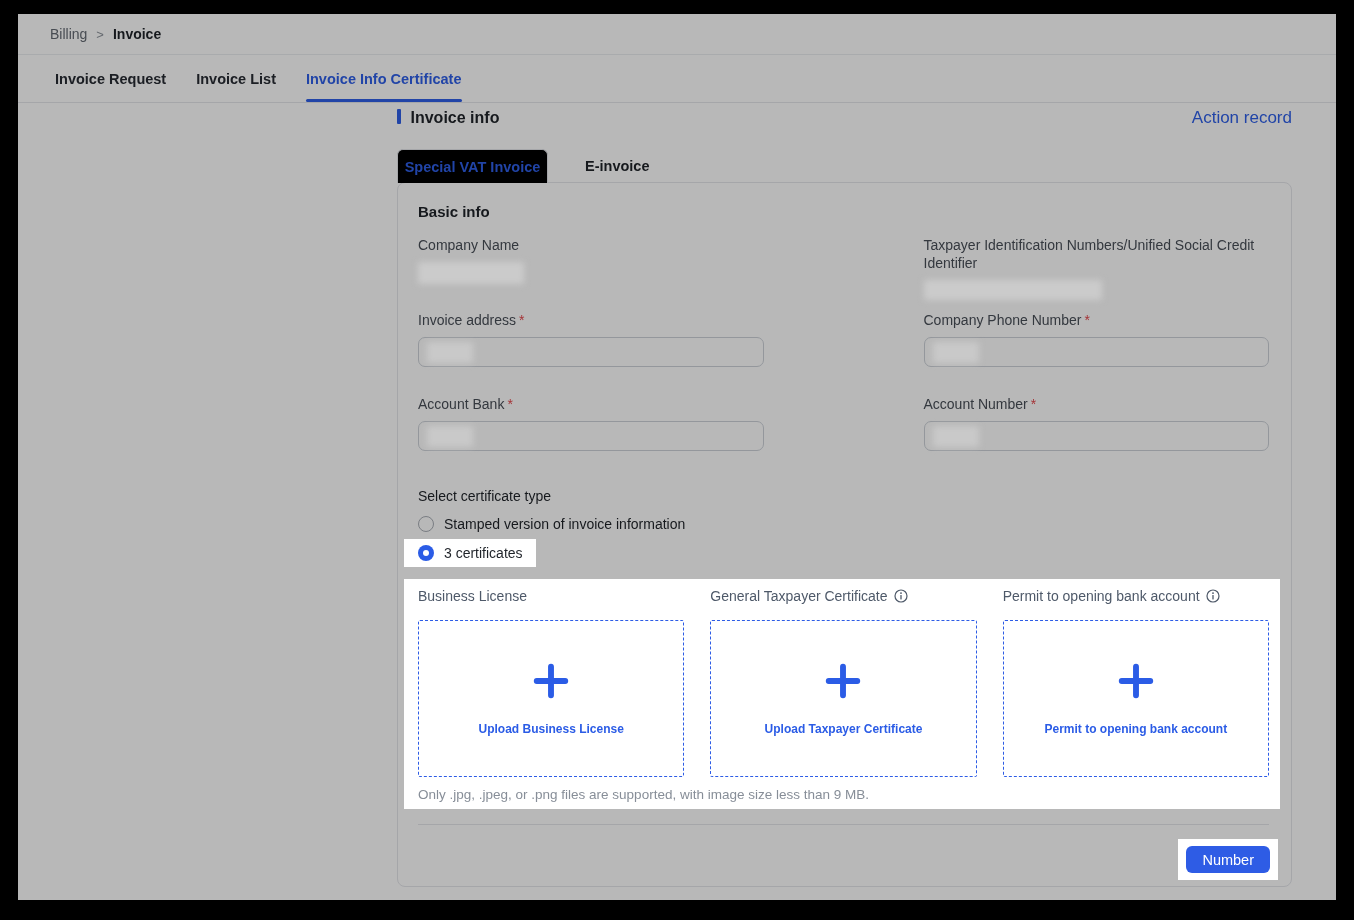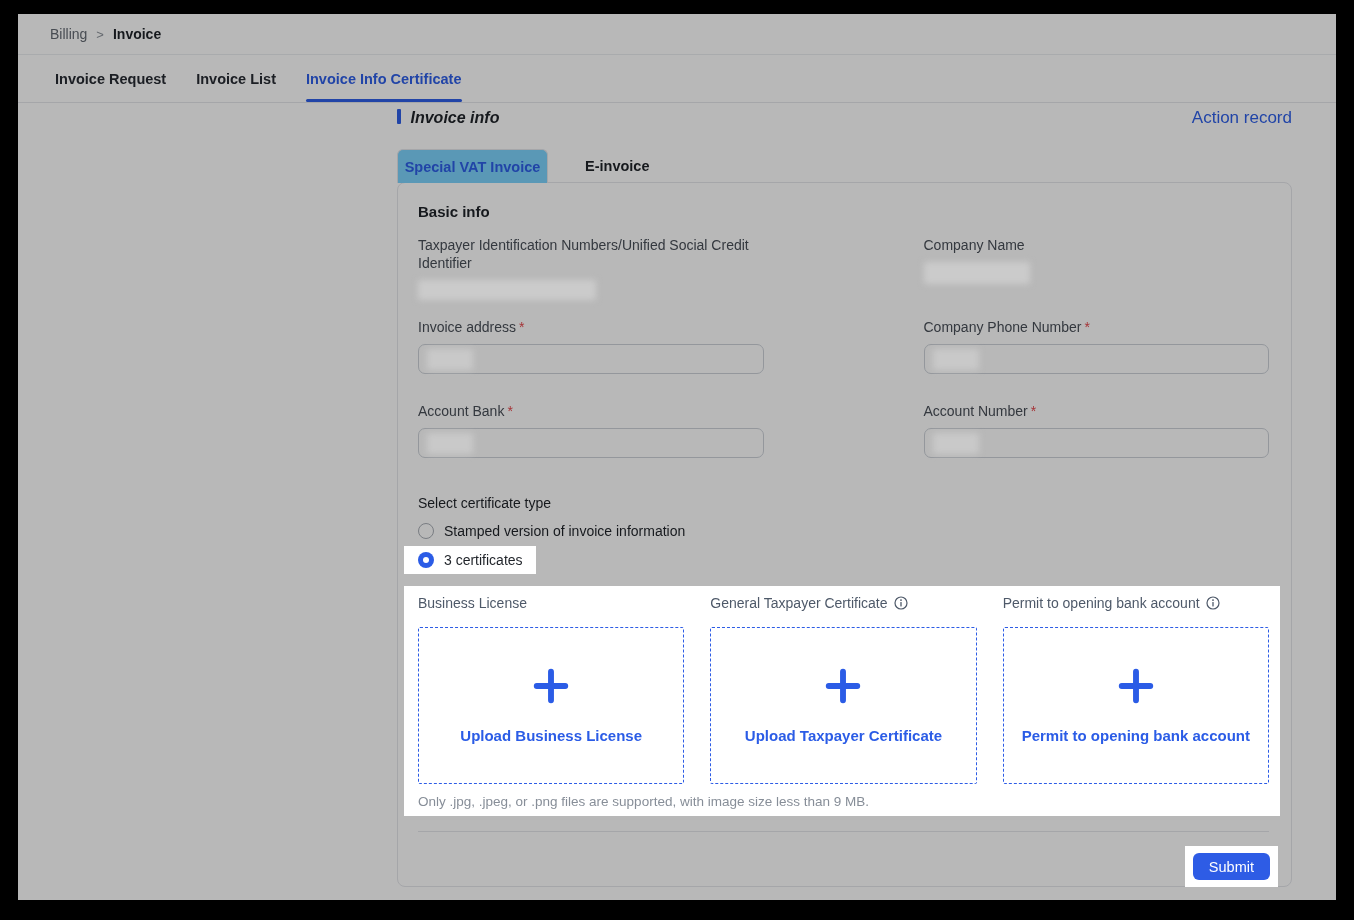--- a/index.html
+++ b/index.html
@@ -41,46 +41,46 @@
   .tab.active::after {
     content:""; position:absolute; left:0; right:0; bottom:0; height:3.5px;
     background:#2e5fe8; border-radius:2px;
   }
 
   
   .page-head {
     position:absolute; left:379px; top:92px; width:895px; height:24px;
     display:flex; justify-content:space-between; align-items:center;
   }
-  .panel-title { display:flex; align-items:flex-start; gap:10px; font-size:16px; font-weight:700;font-style:italic; }
+  .panel-title { display:flex; align-items:flex-start; gap:10px; font-size:16px; font-weight:700; }
   .title-accent-bar { width:3.5px; height:15px; background:#2e5fe8; border-radius:1px; }
   .action-link { font-size:17px; color:#2e5fe8; cursor:pointer; text-decoration:none; }
 
   
   .sub-tabs { position:absolute; left:379px; top:135px; height:34px; display:flex; z-index:2; }
   .sub-tab {
     font-size:14.5px; font-weight:700; display:flex; align-items:center;
     justify-content:center; cursor:pointer;
   }
   .sub-tab.active {
-    width:151px; background:#7dd3fc; border:1px solid #e5e6eb; border-bottom:none;
+    width:151px; background:#000000; border:1px solid #e5e6eb; border-bottom:none;
     border-radius:6px 6px 0 0; color:#2e5fe8;
   }
   .sub-tab.inactive { margin-left:37px; color:#1f2329; }
 
   
   .card {
     position:absolute; left:379px; top:168px; width:895px; height:705px;
     background:#fff; border:1px solid #e5e6eb; border-radius:8px;
     padding:20px 22px 0 20px;
   }
   .section-heading { font-size:15px; font-weight:700; margin-bottom:16px; }
 
   .grid { display:grid; grid-template-columns:1fr 1fr; column-gap:160px; }
-  .grid.mt18 { margin-top:18px; }
+  .grid.mt18 { margin-top:11px; }
   .grid.mt28 { margin-top:28px; }
 
   .field-label {
     font-size:14px; color:#494f58; line-height:18px; margin-bottom:8px;
   }
   .req-star { color:#e5484d; margin-left:3px; }
 
   .redacted {
     height:22px; width:106px; background:#cbcbcb; border-radius:2px;
     filter:blur(3px); position:relative; z-index:12;
@@ -126,21 +126,21 @@
     font-size:14px; color:#4e5969; margin-bottom:15px; line-height:18px;
     display:flex; align-items:center; gap:6px;
   }
   .info-icon { display:inline-flex; }
   .upload-box {
     height:157px; border:1px dashed #2d5ce6; border-radius:2px;
     display:flex; flex-direction:column; align-items:center; justify-content:center;
     cursor:pointer; background:#fff;
   }
   .plus-icon { display:block; }
-  .upload-btn-label { margin-top:22px; color:#2b5ce6; font-weight:700; font-size:15px; }
+  .upload-btn-label { margin-top:22px; color:#2b5ce6; font-weight:700; font-size:12px; }
   .upload-note { margin-top:9px; font-size:13.5px; color:#878e98; line-height:17px; }
 
   
   .divider { border-top:1px solid #e5e6eb; margin-top:15px; }
   .submit-row { display:flex; justify-content:flex-end; margin-top:14px; }
   .spot-submit { background:#fff; padding:7px 8px; margin-right:-9px; position:relative; z-index:20; }
   .submit-btn {
     background:#2e5ce5; color:#fff; border:none; border-radius:6px;
     font-size:14.5px; padding:0 16px; height:27px; cursor:pointer;
     font-family:inherit;
@@ -175,26 +175,26 @@
     <div class="sub-tab active">Special VAT Invoice</div>
     <div class="sub-tab inactive">E-invoice</div>
   </div>
 
   <div class="card">
 
     <div class="section-heading">Basic info</div>
 
     <div class="grid">
       <div>
+        <div class="field-label">Company Name</div>
+        <div class="redacted"></div>
+      </div>
+      <div>
         <div class="field-label">Taxpayer Identification Numbers/Unified Social Credit Identifier</div>
         <div class="redacted wide"></div>
-      </div>
-      <div>
-        <div class="field-label">Company Name</div>
-        <div class="redacted"></div>
       </div>
     </div>
 
     <div class="grid mt18">
       <div>
         <div class="field-label">
           <span>Invoice address</span><span class="req-star">*</span>
         </div>
         <div class="text-input">
           <span class="input-smudge"></span>
@@ -291,21 +291,21 @@
         </div>
 
       </div>
       <div class="upload-note">Only .jpg, .jpeg, or .png files are supported, with image size less than 9 MB.</div>
     </div>
 
     <div class="divider"></div>
 
     <div class="submit-row">
       <div class="spot-submit">
-        <button class="submit-btn">Submit</button>
+        <button class="submit-btn">Number</button>
       </div>
     </div>
 
   </div>
 
   <div class="dim-overlay"></div>
 
 </div>
 
 </body></html>

